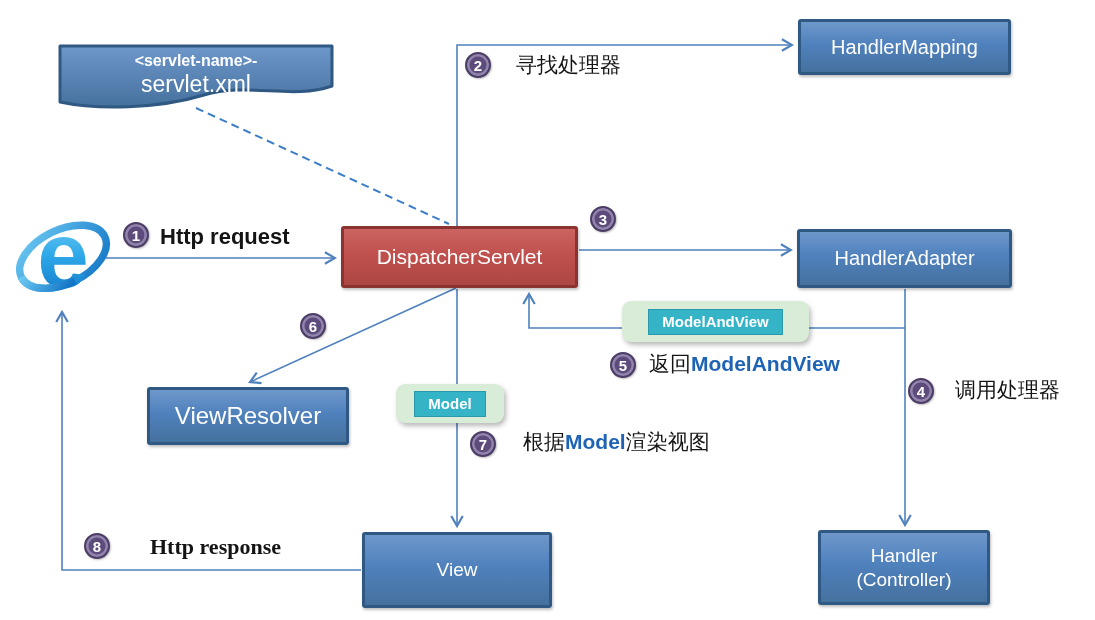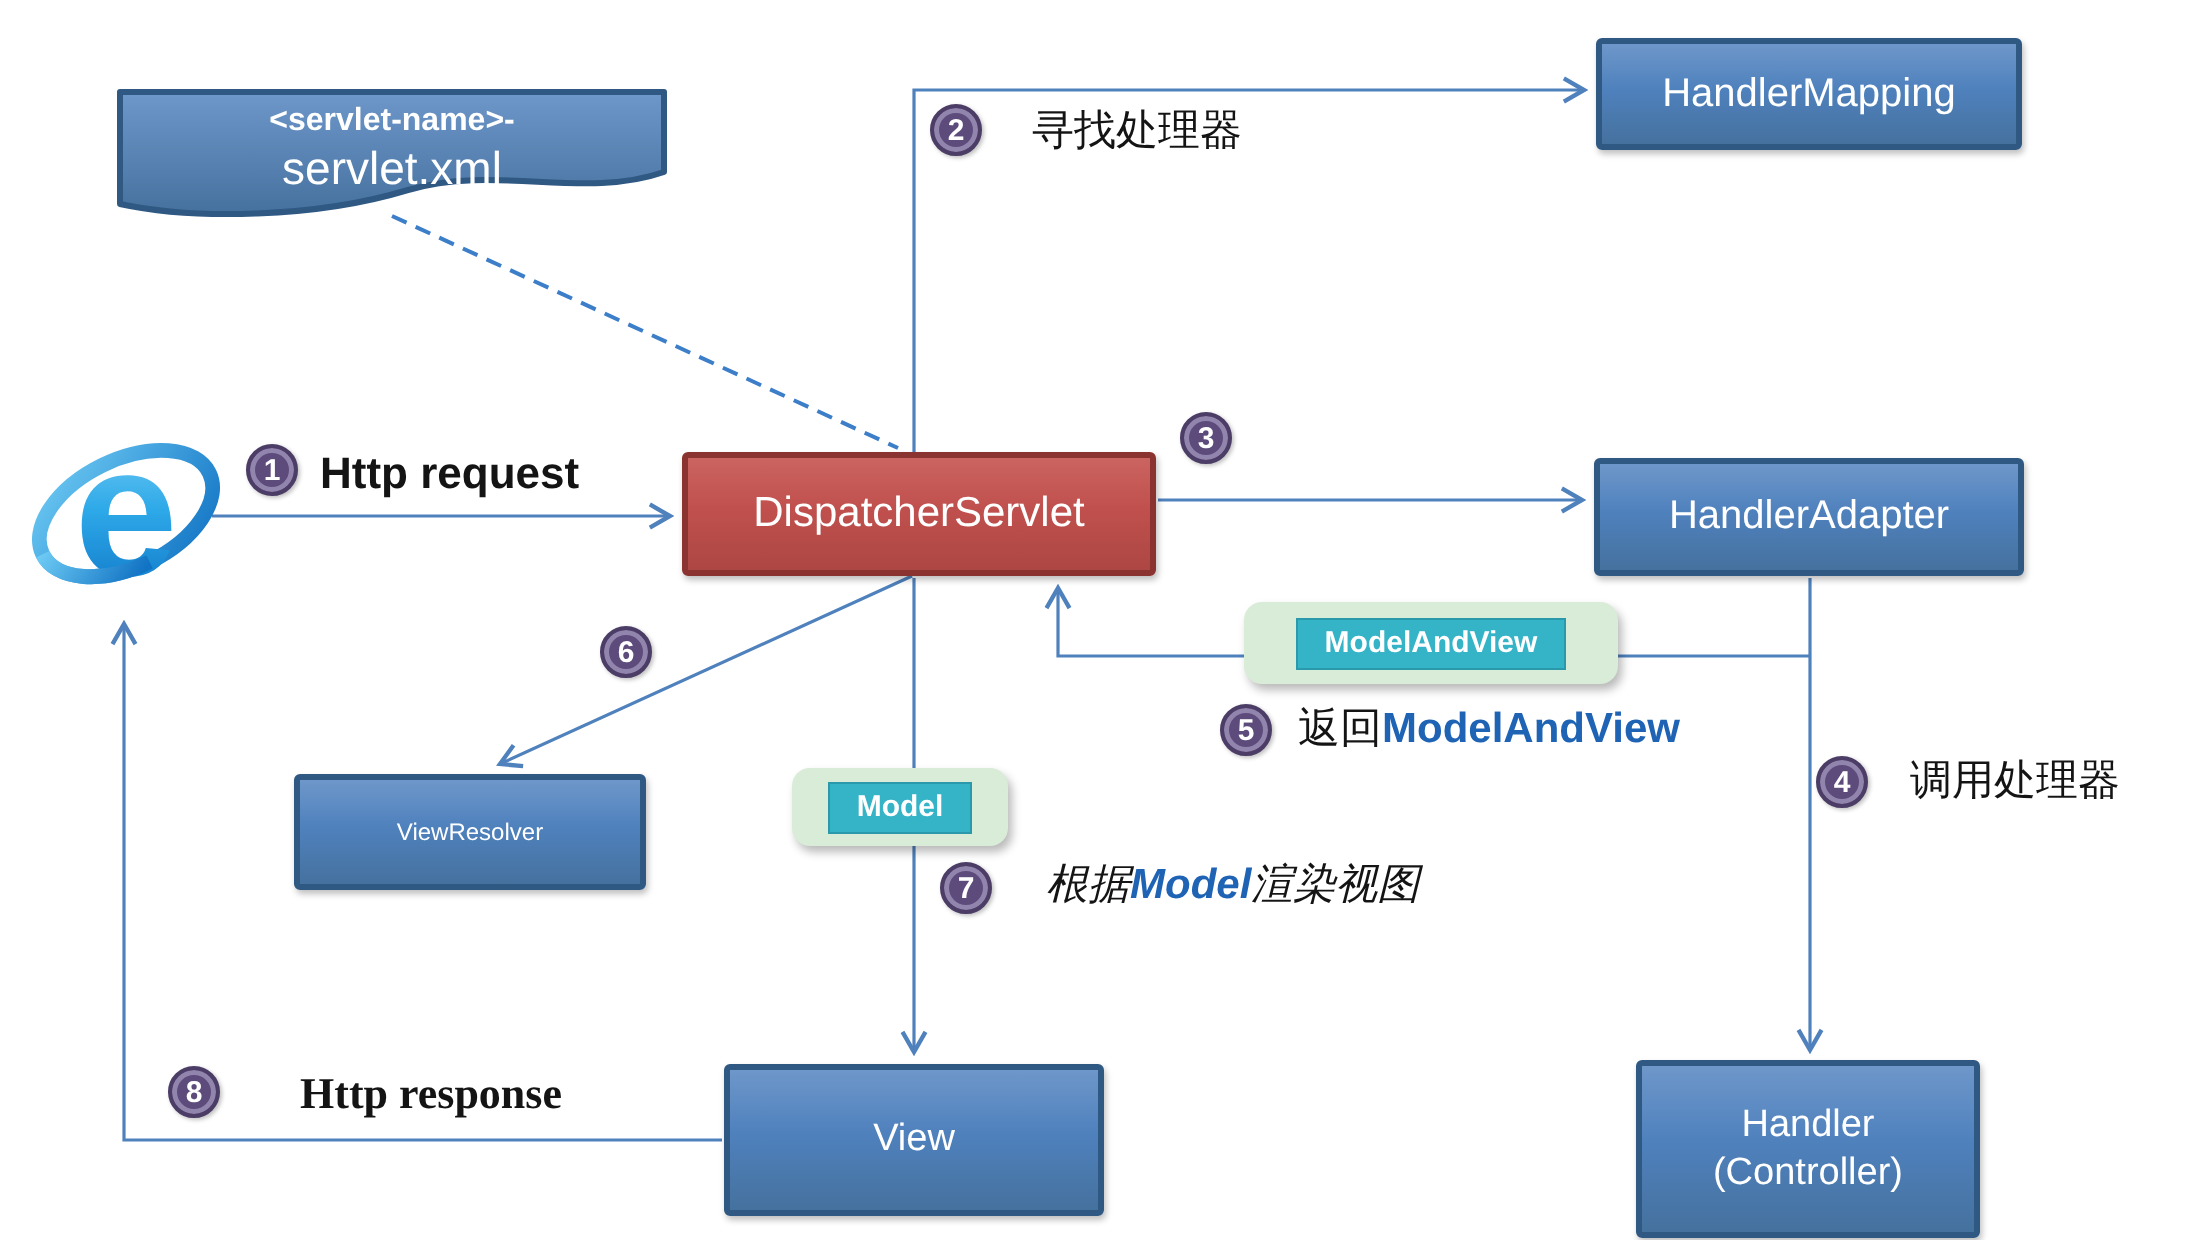--- a/index.html
+++ b/index.html
@@ -118,26 +118,26 @@
   </div>
 
   <div class="box red" style="left:341px; top:226px; width:237px; height:62px; font-size:21px;">
     <span>DispatcherServlet</span>
   </div>
 
   <div class="box blue" style="left:797px; top:229px; width:215px; height:59px; font-size:20px;">
     <span>HandlerAdapter</span>
   </div>
 
-  <div class="box blue" style="left:818px; top:530px; width:172px; height:89px; font-size:19px;">
+  <div class="box blue" style="left:818px; top:530px; width:172px; height:75px; font-size:19px;">
     <span>Handler</span>
     <span>(Controller)</span>
   </div>
 
-  <div class="box blue" style="left:147px; top:387px; width:176px; height:58px; font-size:12px;">
+  <div class="box blue" style="left:147px; top:387px; width:202px; height:58px; font-size:24px;">
     <span>ViewResolver</span>
   </div>
 
   <div class="box blue" style="left:362px; top:532px; width:190px; height:76px; font-size:19px;">
     <span>View</span>
   </div>
 
   <div class="badge-outer" style="left:622px; top:301px; width:187px; height:41px;">
     <span class="badge-inner">ModelAndView</span>
   </div>
@@ -168,16 +168,16 @@
       <span>7</span>
     </div>
   <div class="step-circle" style="left:84px;  top:533px;">
       <span>8</span>
     </div>
 
   <div class="step-label en" style="left:160px; top:224px;">Http request</div>
   <div class="step-label" style="left:516px; top:51px;">寻找处理器</div>
   <div class="step-label" style="left:955px; top:376px;">调用处理器</div>
   <div class="step-label" style="left:649px; top:350px;"><span>返回</span><span class="hl">ModelAndView</span><span></span></div>
-  <div class="step-label" style="left:523px; top:428px;font-style:italic;"><span>根据</span><span class="hl">Model</span><span>渲染视图</span></div>
+  <div class="step-label" style="left:523px; top:428px;"><span>根据</span><span class="hl">Model</span><span>渲染视图</span></div>
   <div class="step-label en" style="left:150px; top:534px;font-family:Liberation Serif, serif;">Http response</div>
 
 </div>
 
 </body></html>

